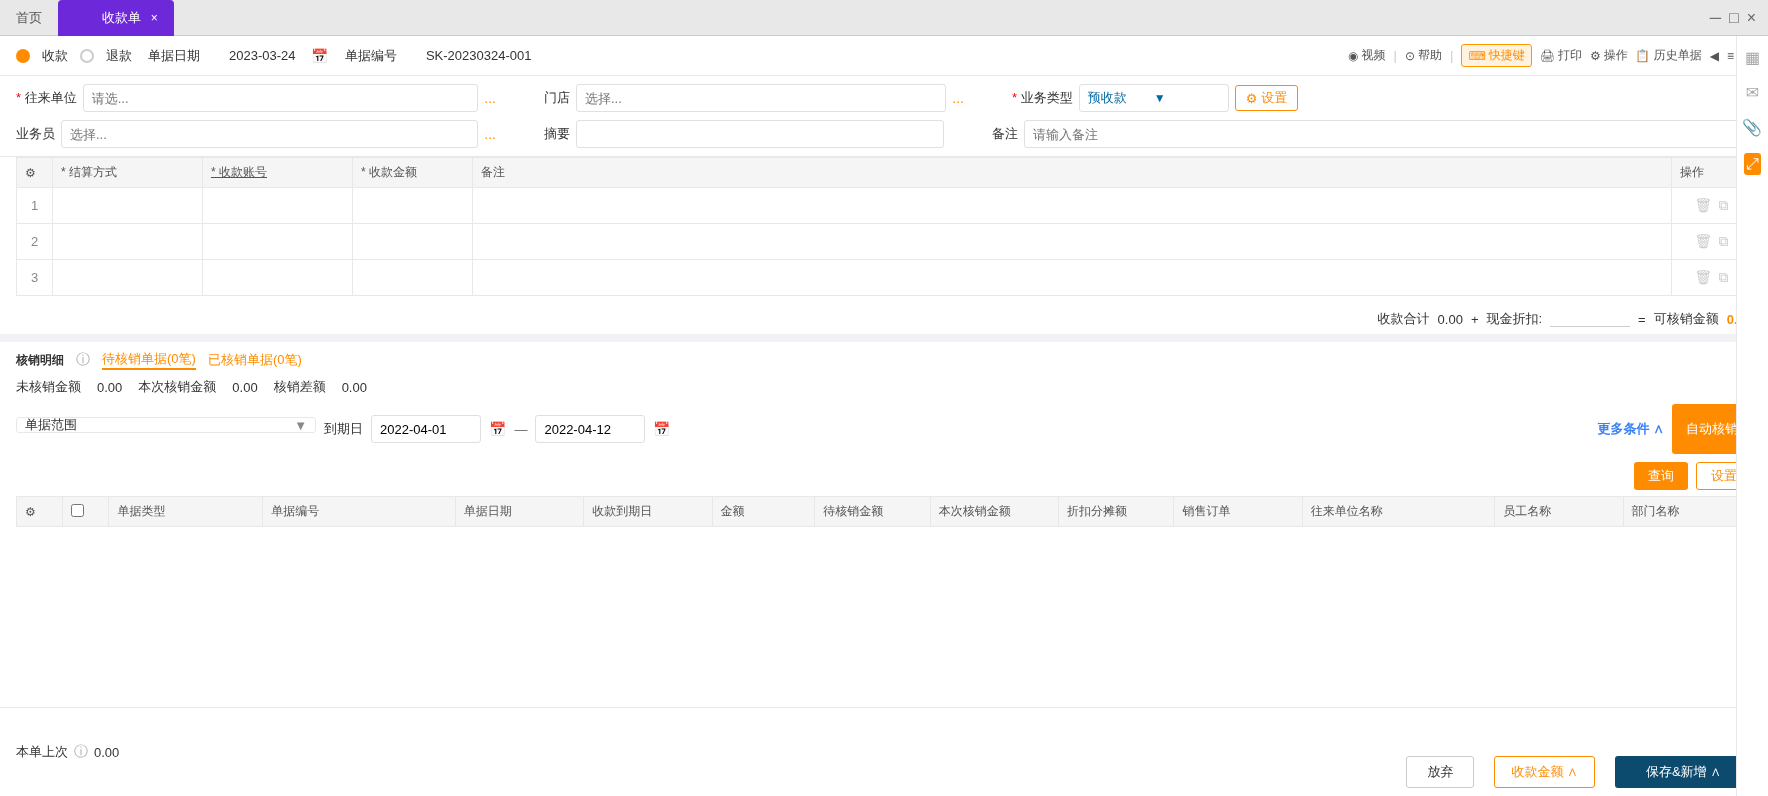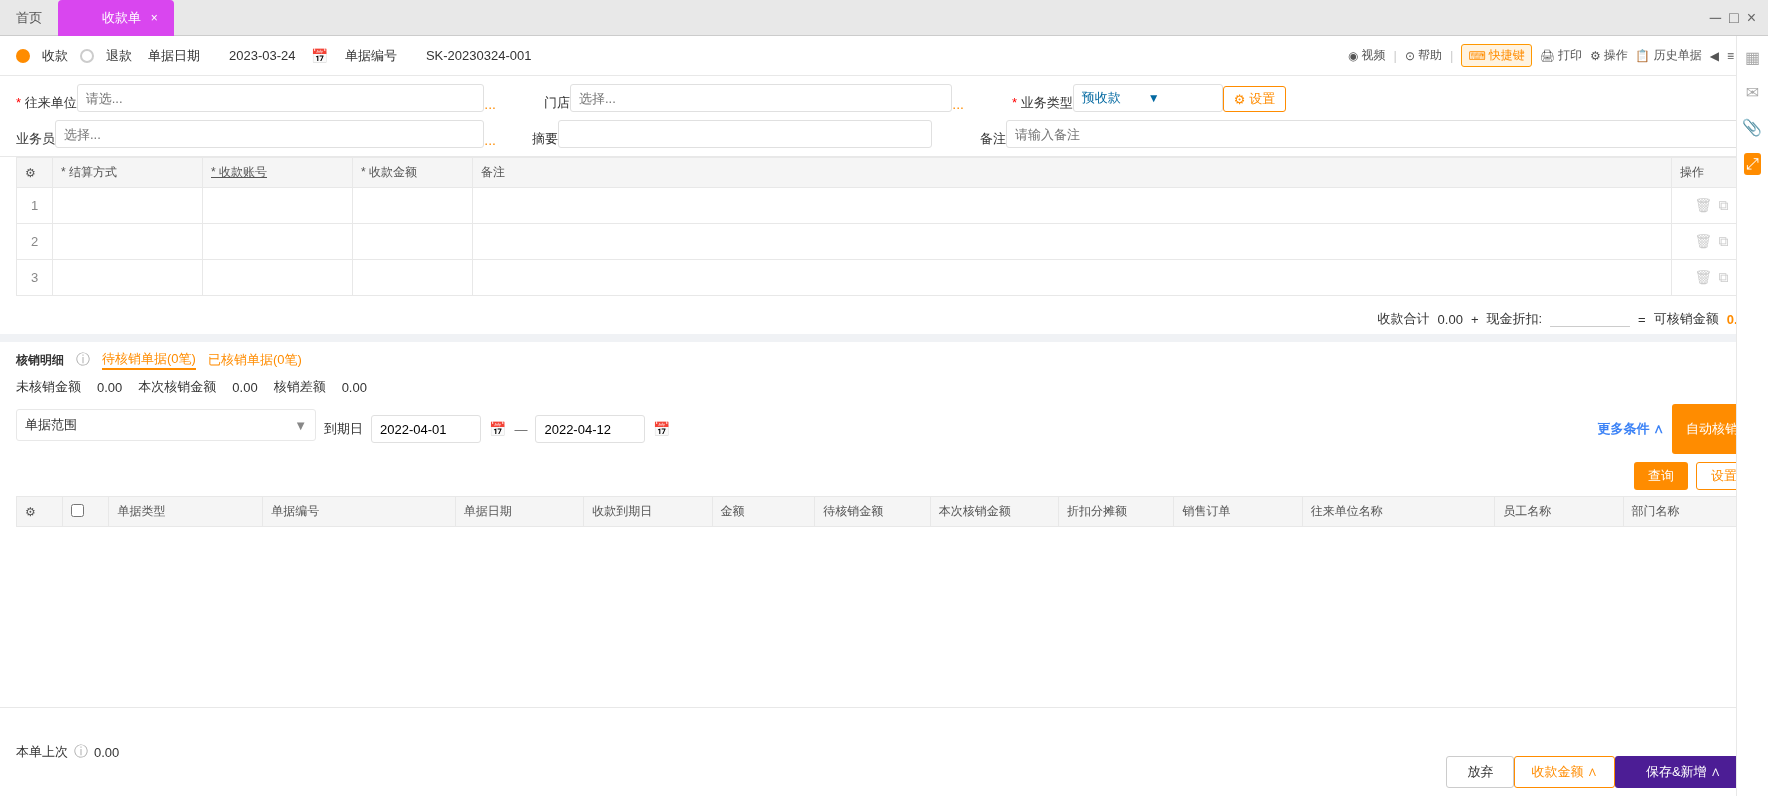--- a/index.html
+++ b/index.html
@@ -1,21 +1,21 @@
 <!DOCTYPE html>
 <html><head>
   <meta charset="utf-8">
   <style>
     * { box-sizing: border-box; margin: 0; padding: 0; }
     body { font-family: "Microsoft YaHei", "PingFang SC", sans-serif; font-size: 13px; background: #f0f2f5; color: #333; width: 1768px; height: 796px; overflow: hidden; }
 
     
     .tab-bar { display: flex; align-items: center; background: #e8e8e8; height: 36px; border-bottom: 1px solid #ccc; }
     .tab-item { padding: 0 16px; height: 36px; line-height: 36px; cursor: pointer; font-size: 13px; color: #555; }
-    .tab-item.active { background: #d946ef; color: #fff; border-radius: 4px 4px 0 0; padding-left: 44px; }
+    .tab-item.active { background: #6d28d9; color: #fff; border-radius: 4px 4px 0 0; padding-left: 44px; }
     .tab-close { margin-left: 6px; font-size: 12px; cursor: pointer; }
     .tab-bar-right { margin-left: auto; display: flex; align-items: center; padding-right: 12px; gap: 8px; }
     .tab-bar-btn { font-size: 16px; color: #666; cursor: pointer; }
 
     
     .main-content { background: #fff; height: calc(796px - 36px); display: flex; flex-direction: column; overflow: hidden; }
 
     
     .form-header { padding: 8px 16px; border-bottom: 1px solid #e8e8e8; display: flex; align-items: center; gap: 16px; }
     .radio-group { display: flex; gap: 12px; align-items: center; }
@@ -25,21 +25,21 @@
     .field-label { color: #333; font-size: 13px; }
     .field-value { color: #333; font-size: 13px; font-weight: 500; margin-left: 13px; }
     .header-right { margin-left: auto; display: flex; align-items: center; gap: 8px; }
     .header-btn { display: flex; align-items: center; gap: 3px; font-size: 12px; color: #555; cursor: pointer; }
     .header-btn.active-btn { background: #fff3e0; border: 1px solid #ff9800; border-radius: 3px; padding: 2px 6px; color: #ff8c00; }
     .cal-icon { font-size: 14px; color: #888; cursor: pointer; }
 
     
     .form-fields { padding: 8px 16px; border-bottom: 1px solid #e8e8e8; display: flex; flex-direction: column; gap: 8px; }
     .field-row { display: flex; align-items: center; gap: 8px; }
-    .field-group { display: flex; align-items: flex-end; flex: 1; }
+    .field-group { display: flex; align-items: center; gap: 6px; flex: 1; }
     .required-star { color: #f00; }
     .field-input { border: 1px solid #e0e0e0; border-radius: 3px; padding: 3px 8px; font-size: 13px; color: #bbb; flex: 1; height: 28px; outline: none; }
     .more-btn { color: #ff8c00; cursor: pointer; font-size: 14px; }
     .type-select { display: flex; align-items: center; border: 1px solid #e0e0e0; border-radius: 3px; padding: 3px 8px; height: 28px; min-width: 120px; background: #fff; cursor: pointer; }
     .type-select span { flex: 1; color: #0369a1; }
     .chevron { font-size: 12px; color: #888; }
     .setting-btn { border: 1px solid #ff8c00; color: #ff8c00; background: #fff; border-radius: 3px; padding: 3px 10px; cursor: pointer; font-size: 13px; display: flex; align-items: center; gap: 4px; }
 
     
     .table-section { flex: 0 0 auto; padding: 0 16px 8px; }
@@ -93,24 +93,24 @@
     .range-select { flex: 1; display: flex; align-items: center; cursor: pointer; }
     .range-chevron { color: #888; margin-left: auto; }
 
     
     .lower-table { width: 100%; border-collapse: collapse; border: 1px solid #e8e8e8; overflow: hidden; }
     .lower-table th { background: #f5f5f5; border: 1px solid #e8e8e8; padding: 6px 8px; text-align: left; font-size: 12px; color: #555; font-weight: normal; white-space: nowrap; }
 
     
     .footer { display: flex; align-items: center; justify-content: space-between; padding: 8px 16px; border-top: 1px solid #e8e8e8; background: #fff; }
     .footer-left { display: flex; align-items: center; gap: 6px; font-size: 13px; }
-    .footer-right { display: flex; gap: 0; margin-top: 40px; }
+    .footer-right { display: flex; gap: 20px; margin-top: 40px; }
     .btn-discard { background: #fff; color: #333; border: 1px solid #ccc; border-radius: 3px; padding: 6px 20px; cursor: pointer; font-size: 13px; }
     .btn-save-draft { background: #fff; color: #ff8c00; border: 1px solid #ff8c00; border-radius: 3px; padding: 6px 16px; cursor: pointer; font-size: 13px; display: flex; align-items: center; gap: 4px; }
-    .btn-save-new { background: #4c1d95; color: #fff; border: none; border-radius: 3px; padding: 6px 31px; cursor: pointer; font-size: 13px; display: flex; align-items: center; gap: 4px; }
+    .btn-save-new { background: #0c4a6e; color: #fff; border: none; border-radius: 3px; padding: 6px 31px; cursor: pointer; font-size: 13px; display: flex; align-items: center; gap: 4px; }
 
     
     .right-sidebar { position: fixed; right: 0; top: 36px; width: 32px; background: #fff; border-left: 1px solid #e8e8e8; display: flex; flex-direction: column; align-items: center; gap: 16px; padding: 12px 4px; height: calc(796px - 36px); z-index: 10; }
     .sidebar-icon { color: #aaa; cursor: pointer; font-size: 16px; }
   </style>
 </head>
 <body>
 
 <div class="tab-bar">
   <div class="tab-item">首页</div>
@@ -214,21 +214,21 @@
     </div>
 
     <div class="field-row">
 
       <div class="field-group" style="max-width:480px">
         <span>业务员</span>
         <input class="field-input" type="text" style="flex: 1 1 0%;" placeholder="选择...">
         <span class="more-btn">...</span>
       </div>
 
-      <div class="field-group" style="margin-left:28px; max-width:400px">
+      <div class="field-group" style="margin-left:40px; max-width:400px">
         <span>摘要</span>
         <input class="field-input" type="text" style="flex: 1 1 0%;">
       </div>
 
       <div class="field-group" style="margin-left:40px; flex:1">
         <span>备注</span>
         <input class="field-input" type="text" style="flex: 1 1 0%;" placeholder="请输入备注">
       </div>
     </div>
   </div>
@@ -326,21 +326,21 @@
       <span class="stats-item">未核销金额</span>
       <span class="stats-value">0.00</span>
       <span class="stats-item">本次核销金额</span>
       <span class="stats-value">0.00</span>
       <span class="stats-item">核销差额</span>
       <span class="stats-value">0.00</span>
     </div>
 
     <div class="filter-toolbar">
       <div class="filter-left">
-        <div class="range-row" style="border:1px solid #e8e8e8; border-radius:3px; padding:4px 8px; display:flex; align-items:center; min-width:300px; height:32px;">
+        <div class="range-row" style="border:1px solid #e8e8e8; border-radius:3px; padding:4px 8px; display:flex; align-items:center; min-width:300px; height:16px;">
           <span class="range-label">单据范围</span>
           <div class="range-select">
             <span class="range-chevron">▼</span>
           </div>
         </div>
         <span class="filter-label">到期日</span>
         <input class="date-input" type="text" value="2022-04-01" style="">
         <span class="cal-btn">📅</span>
         <span class="date-dash">—</span>
         <input class="date-input" type="text" value="2022-04-12" style="">

